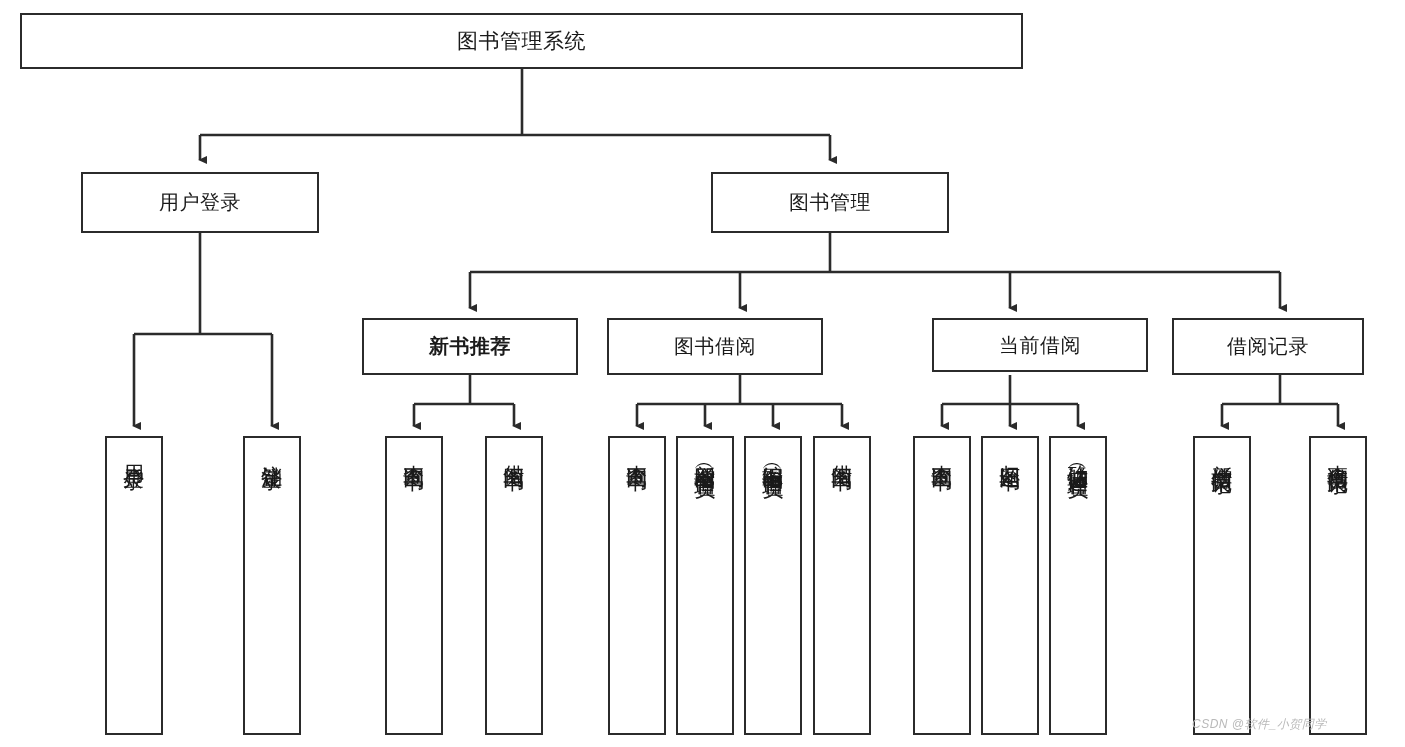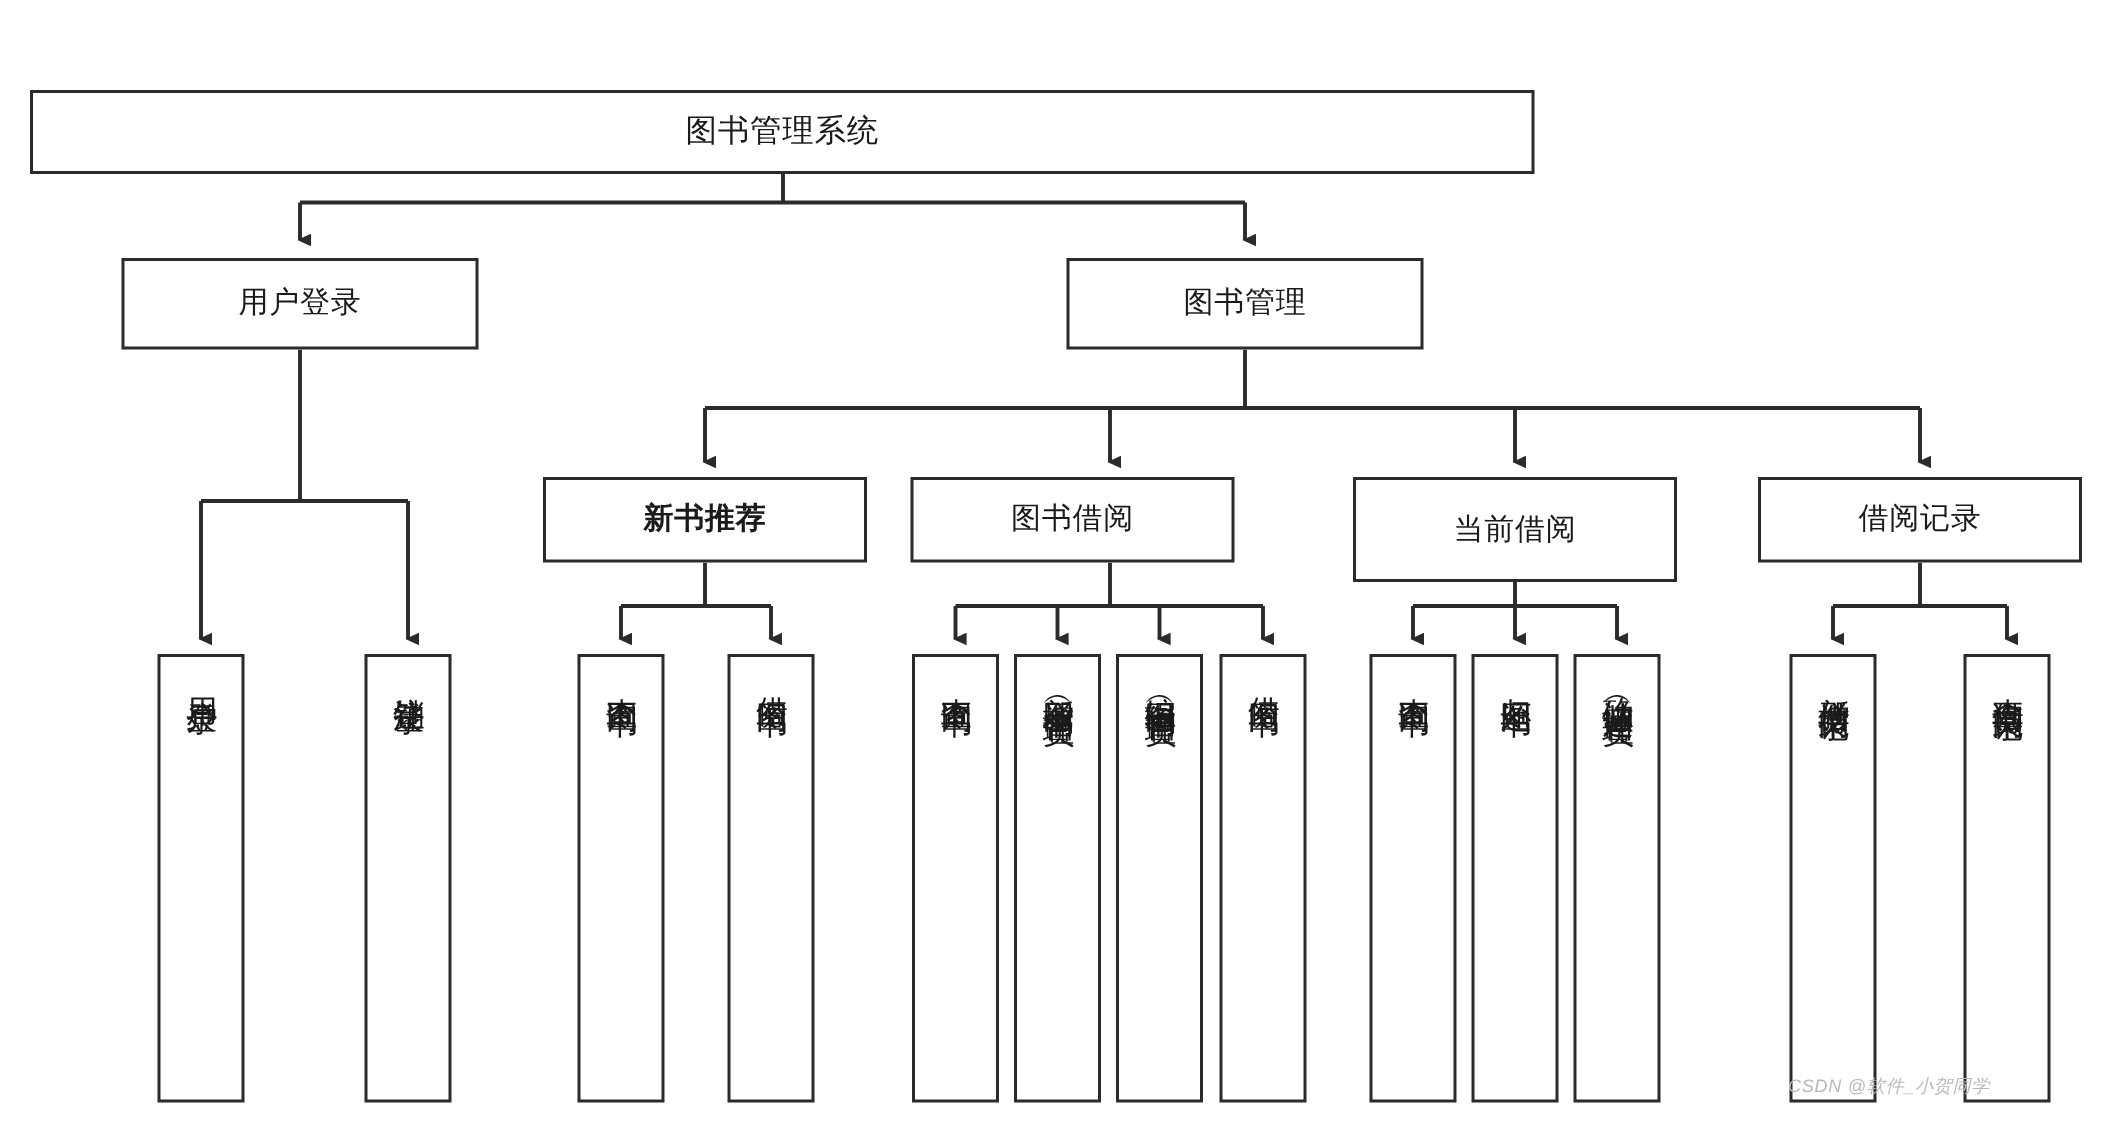--- a/index.html
+++ b/index.html
@@ -116,41 +116,41 @@
       <path d="M1010,404 L1010,426" marker-end="url(#arrowhead)"></path>
       <path d="M1078,404 L1078,426" marker-end="url(#arrowhead)"></path>
 
       <path d="M1280,375 L1280,404"></path>
       <path d="M1222,404 L1338,404"></path>
       <path d="M1222,404 L1222,426" marker-end="url(#arrowhead)"></path>
       <path d="M1338,404 L1338,426" marker-end="url(#arrowhead)"></path>
     </g>
   </svg>
 
-  <div class="node node-root" style="left:20px; top:13px; width:1003px; height:56px;margin-top:47px;">
+  <div class="node node-root" style="left:20px; top:13px; width:1003px; height:56px;">
     <span class="label">图书管理系统</span>
   </div>
 
   <div class="node node-l2" style="left:81px; top:172px; width:238px; height:61px;">
     <span class="label">用户登录</span>
   </div>
   <div class="node node-l2" style="left:711px; top:172px; width:238px; height:61px;">
     <span class="label">图书管理</span>
   </div>
 
   <div class="node node-l3" style="left:362px; top:318px; width:216px; height:57px;font-weight:bold;">
     <span class="label">新书推荐</span>
   </div>
   <div class="node node-l3" style="left:607px; top:318px; width:216px; height:57px;">
     <span class="label">图书借阅</span>
   </div>
-  <div class="node node-l3" style="left:902px; top:318px; width:216px; height:70px;">
+  <div class="node node-l3" style="left:932px; top:318px; width:216px; height:54px;">
     <span class="label">当前借阅</span>
   </div>
-  <div class="node node-l3" style="left:1172px; top:318px; width:216px; height:57px;">
+  <div class="node node-l3" style="left:1172px; top:318px; width:192px; height:57px;">
     <span class="label">借阅记录</span>
   </div>
 
   <div class="node node-leaf" style="left:105px; top:436px; width:58px; height:299px;">
     <span class="label">用户登录</span>
   </div>
   <div class="node node-leaf" style="left:243px; top:436px; width:58px; height:299px;">
     <span class="label">注销登录</span>
   </div>
 

